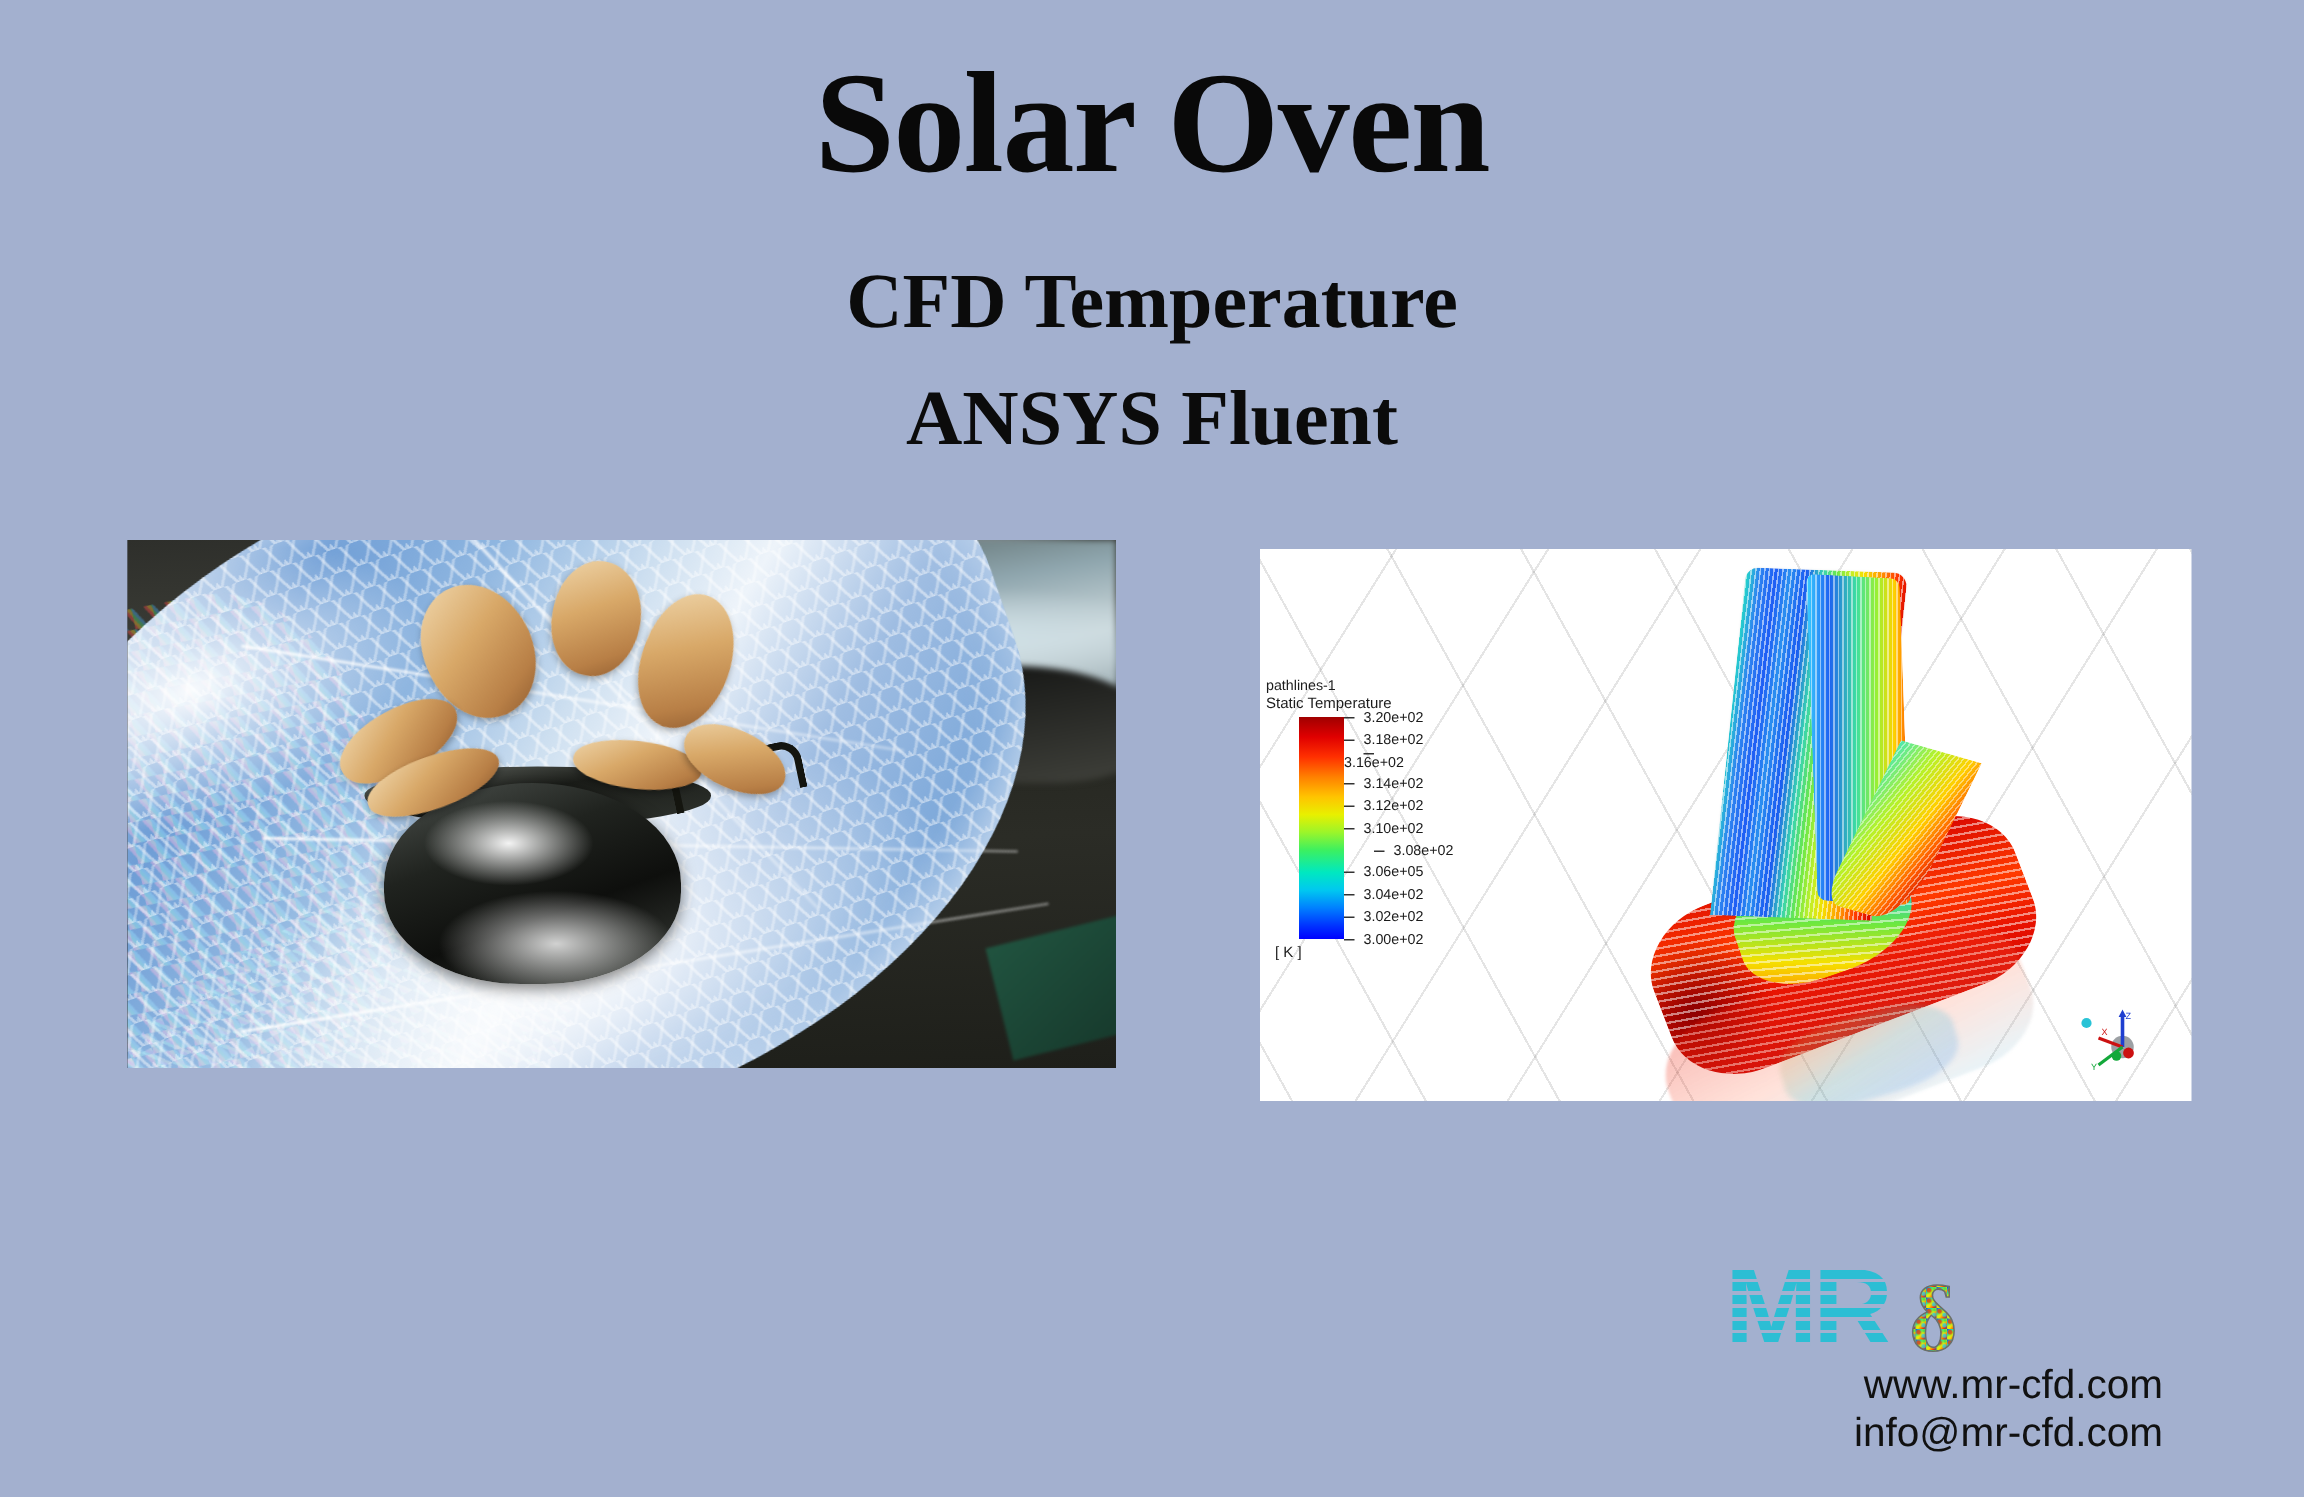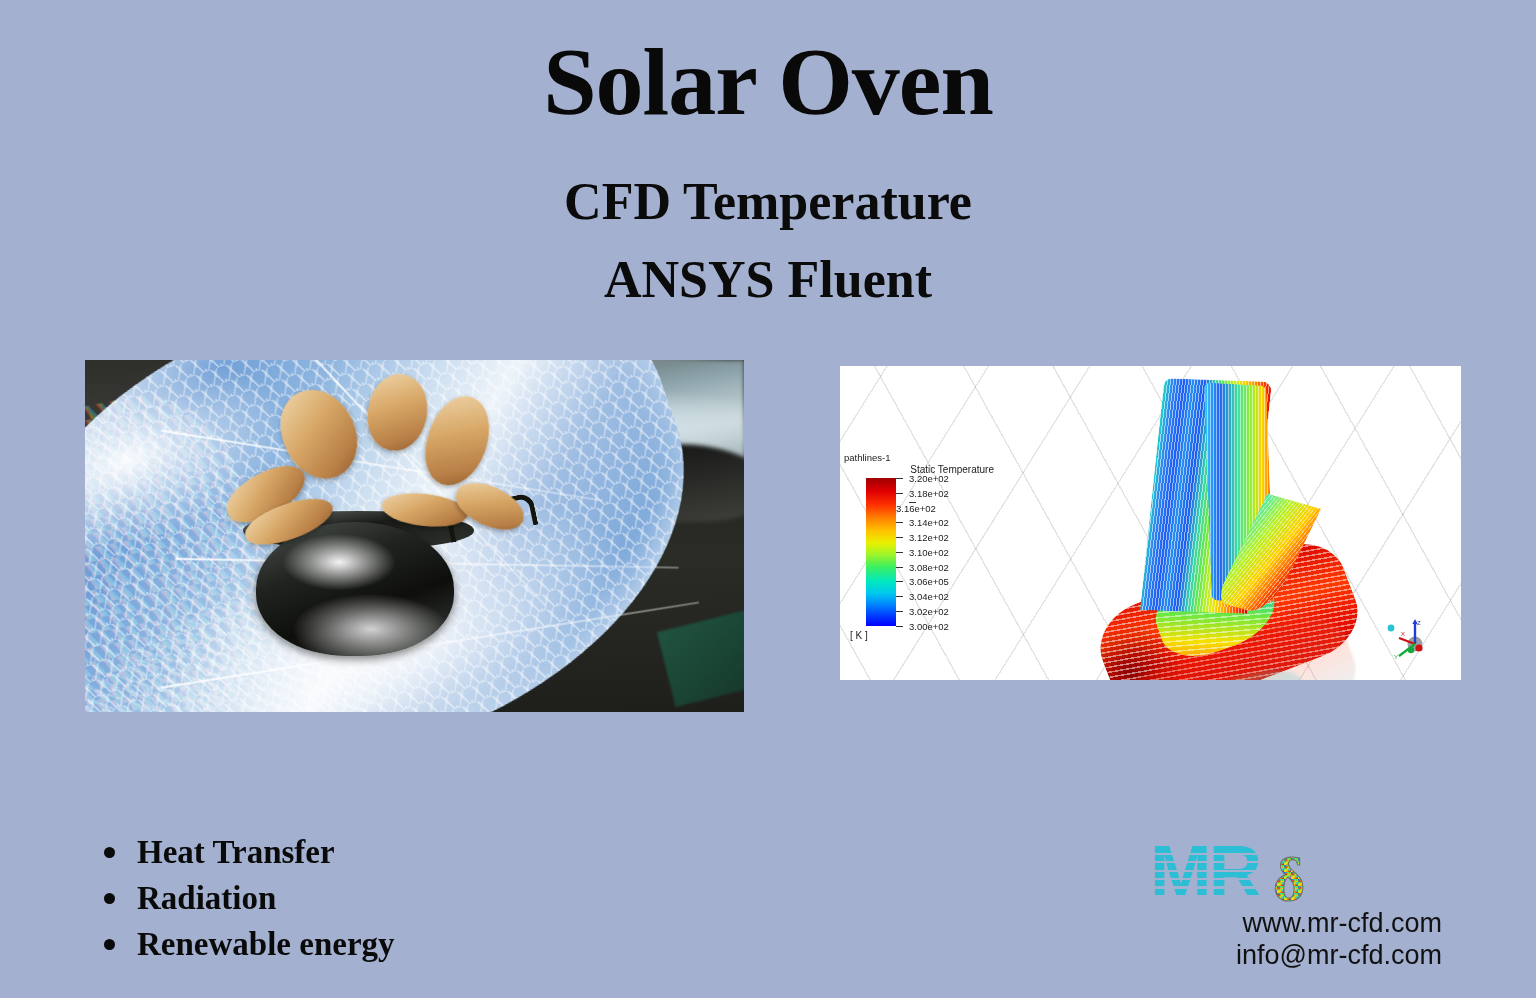--- a/index.html
+++ b/index.html
@@ -178,36 +178,36 @@
   .bread {
     position:absolute;
     border-radius:48% 52% 50% 50%;
     background:linear-gradient(150deg,#f0d7ac 0%, #d8a868 42%, #b87f46 78%, #8d5a2e 100%);
     box-shadow:0 2px 5px rgba(0,0,0,0.32);
     filter:blur(0.4px);
   }
 
   
   .cfd {
-    position:absolute; left:840px; top:366px; width:621px; height:314px;
+    position:absolute; left:840px; top:366px; width:621px; height:368px;
     background:#ffffff; overflow:hidden;
   }
   
   .grid-a, .grid-b { position:absolute; inset:-30%; }
   .grid-a {
     background-image:repeating-linear-gradient(61deg, rgba(0,0,0,0.105) 0 1.4px, rgba(0,0,0,0) 1.4px 78px);
   }
   .grid-b {
     background-image:repeating-linear-gradient(-58deg, rgba(0,0,0,0.1) 0 1.4px, rgba(0,0,0,0) 1.4px 86px);
   }
 
   
   .legend { position:absolute; left:4px; top:86px; width:150px; }
   .legend-t1 { font-family:"Liberation Sans", sans-serif; font-size:9.5px; color:#1c1c1c; line-height:1.22; }
-  .legend-t2 { font-family:"Liberation Sans", sans-serif; font-size:10px; color:#1c1c1c; line-height:1.22;text-align:right; }
+  .legend-t2 { font-family:"Liberation Sans", sans-serif; font-size:10px; color:#1c1c1c; line-height:1.22; }
   .legend-body { position:relative; margin-top:2px; height:148px;text-align:right; }
   .legend-bar {
     position:absolute; left:22px; top:0; width:30px; height:148px;
     background:linear-gradient(to top,
       #0000ff 0%, #0033ff 6%, #0080ff 14%, #00c8f0 22%,
       #00e8c0 30%, #3cf060 40%, #9bf52a 48%,
       #e8f000 56%, #ffc400 64%, #ff8000 73%,
       #ff3000 82%, #e00000 91%, #a00000 100%);
   }
   .legend-ticks { position:absolute; left:52px; top:-5px; width:98px; height:158px; }
@@ -410,21 +410,21 @@
               <span>3.14e+02</span>
             </div>
           <div class="tick-row" style="top:59.2px;">
               <span class="tick-dash"></span>
               <span>3.12e+02</span>
             </div>
           <div class="tick-row" style="top:74px;">
               <span class="tick-dash"></span>
               <span>3.10e+02</span>
             </div>
-          <div class="tick-row" style="top:88.8px;">
+          <div class="tick-row" style="top:88.8px;padding-left:20px;">
               <span class="tick-dash"></span>
               <span>3.08e+02</span>
             </div>
           <div class="tick-row" style="top:103.6px;">
               <span class="tick-dash"></span>
               <span>3.06e+05</span>
             </div>
           <div class="tick-row" style="top:118.4px;">
               <span class="tick-dash"></span>
               <span>3.04e+02</span>
@@ -452,34 +452,20 @@
         <line x1="34" y1="30" x2="18" y2="24" stroke="#cc1111" stroke-width="2.2"></line>
         <circle cx="38" cy="34" r="3.6" fill="#cc1111"></circle>
         <text x="20" y="22" font-size="6" fill="#cc1111" font-family="Liberation Sans, sans-serif">X</text>
         <line x1="34" y1="30" x2="18" y2="42" stroke="#13a83a" stroke-width="2.2"></line>
         <circle cx="30" cy="36" r="3.2" fill="#13a83a"></circle>
         <text x="13" y="45" font-size="6" fill="#13a83a" font-family="Liberation Sans, sans-serif">Y</text>
       </svg>
     </div>
   </div>
 
-  <div class="bullets">
-    <div class="bullet-row">
-      <span class="bullet-dot"></span>
-      <span class="bullet-label">Heat Transfer</span>
-    </div>
-    <div class="bullet-row">
-      <span class="bullet-dot"></span>
-      <span class="bullet-label">Radiation</span>
-    </div>
-    <div class="bullet-row">
-      <span class="bullet-dot"></span>
-      <span class="bullet-label">Renewable energy</span>
-    </div>
-  </div>
 
   <div class="logo-block">
     <div class="logo-mark">
       <span class="striped">MR</span>
       <span class="delta-glyph">
         <svg width="52" height="64" viewBox="0 0 52 64">
           <defs>
             <linearGradient id="cfdmap" x1="0" y1="0" x2="1" y2="1">
               <stop offset="0%" stop-color="#1030d0"></stop>
               <stop offset="14%" stop-color="#10a8e0"></stop>

